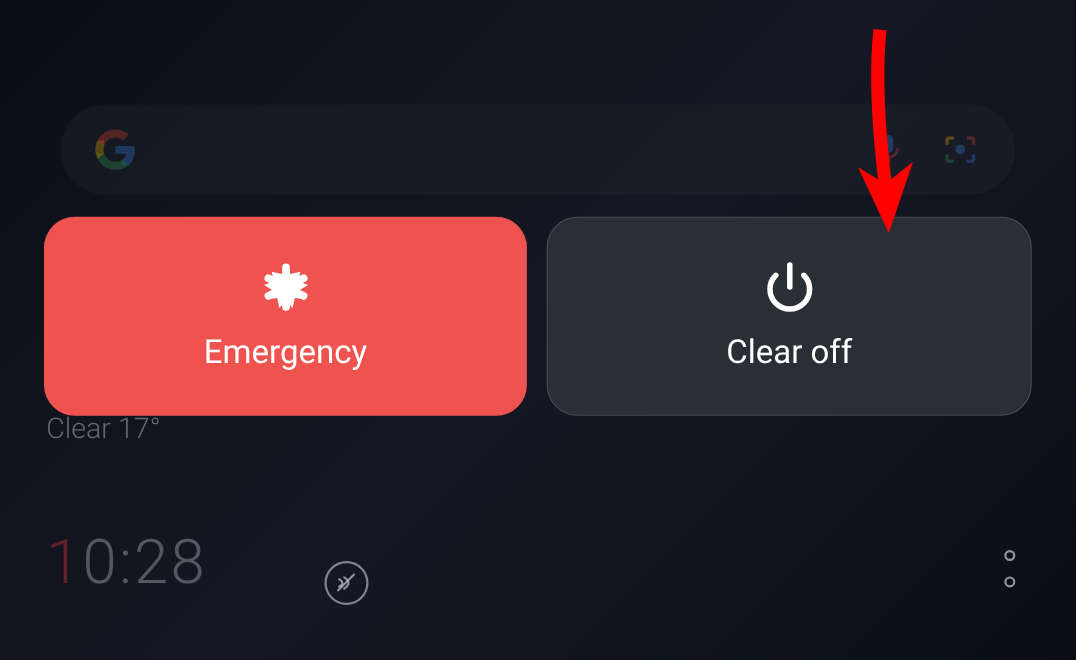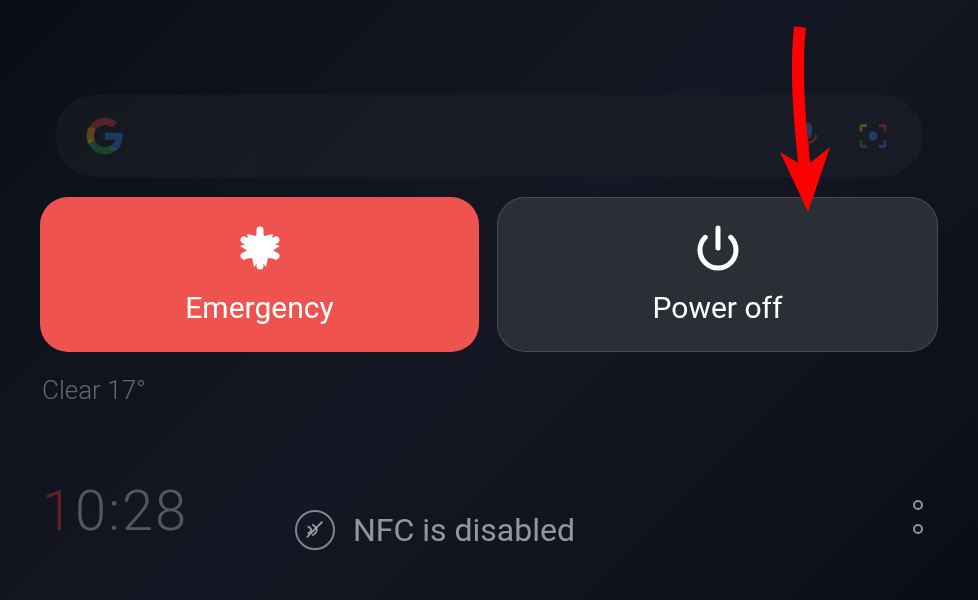--- a/index.html
+++ b/index.html
@@ -64,21 +64,21 @@
       position: absolute;
       top: 197px;
       left: 40px;
       right: 40px;
       display: flex;
       gap: 18px;
     }
     
     .power-button {
       flex: 1;
-      height: 155px;
+      height: 181px;
       border-radius: 28px;
       display: flex;
       flex-direction: column;
       align-items: center;
       justify-content: center;
       gap: 18px;
       cursor: pointer;
       border: 1px solid rgba(255, 255, 255, 0.15);
     }
     
@@ -222,21 +222,21 @@
     <div class="power-button-label">Emergency</div>
   </div>
 
   <div class="power-button dark">
     <div class="power-button-icon power-off-icon">
       <svg viewBox="0 0 24 24" fill="none" stroke="#ffffff" stroke-width="2.5" stroke-linecap="round">
         <path d="M18.36 6.64a9 9 0 1 1-12.73 0"></path>
         <line x1="12" y1="2" x2="12" y2="12"></line>
       </svg>
     </div>
-    <div class="power-button-label">Power off</div>
+    <div class="power-button-label">Clear off</div>
   </div>
 
 </div>
 
 <div class="arrow-annotation">
   <svg width="80" height="195" viewBox="0 0 80 195">
     <path d="M 30 5 Q 25 50 32 120 L 35 150" stroke="#ff0000" stroke-width="12" fill="none"></path>
     <path d="M 10 130 L 38 190 L 60 125 L 35 145 Z" fill="#ff0000"></path>
   </svg>
 </div>
@@ -248,19 +248,18 @@
 </div>
 
 <div class="nfc-status">
   <div class="nfc-icon-circle">
     <svg viewBox="0 0 24 24" width="22" height="22" fill="none" stroke="rgba(200,205,215,0.7)" stroke-width="2">
       <path d="M4 8 Q8 10 8 12 Q8 14 4 16"></path>
       <path d="M9 6 Q14 9 14 12 Q14 15 9 18"></path>
       <line x1="3" y1="20" x2="20" y2="3" stroke-width="2"></line>
     </svg>
   </div>
-  <span>NFC is disabled</span>
 </div>
 
 <div class="more-dots">
   <div class="dot"></div>
   <div class="dot"></div>
 </div>
 
 </body></html>

